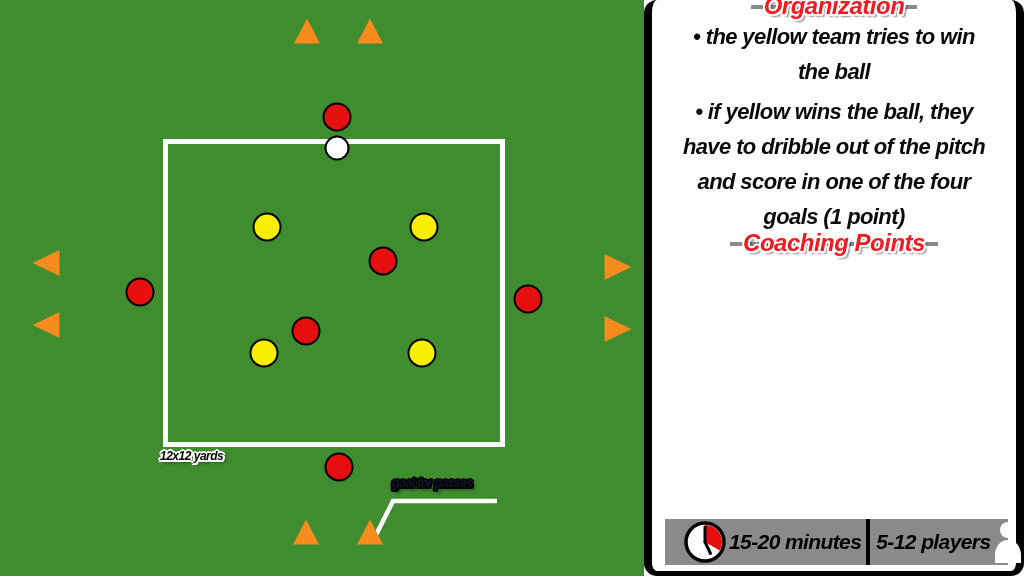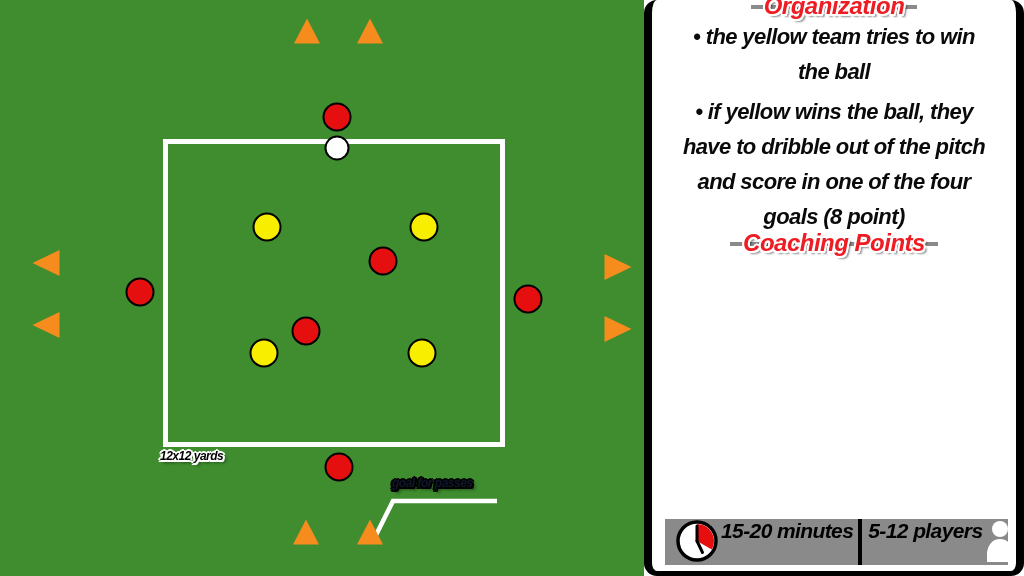--- a/index.html
+++ b/index.html
@@ -41,21 +41,21 @@
     font-size:24px;font-weight:bold;font-style:italic;letter-spacing:-0.5px;color:var(--titlered);
     text-shadow:2px 0 0 #fff,-2px 0 0 #fff,0 2px 0 #fff,0 -2px 0 #fff,
       1.5px 1.5px 0 #fff,-1.5px -1.5px 0 #fff,1.5px -1.5px 0 #fff,-1.5px 1.5px 0 #fff,
       3px 3px 2px rgba(0,0,0,.45);}
   .hdr-wrap{line-height:0;}
   .bullet{font-size:22px;font-weight:bold;font-style:italic;color:var(--ink);
     line-height:35px;letter-spacing:-0.6px;white-space:pre-line;margin:2px 0 5px;}
   .coach-hdr-wrap{margin-top:6px;}
 
   #info-bar{position:absolute;left:13px;top:519px;width:343px;height:46px;background:var(--boxgray);
-    display:flex;align-items:flex-start;padding:0 10px;}
+    display:flex;align-items:center;padding:0 18px;}
   .bar-text{font-size:21px;font-weight:bold;font-style:italic;color:#000;letter-spacing:-0.6px;white-space:nowrap;}
   #duration-text{flex:1;text-align:right;padding-right:5px;}
   #bar-divider{width:4px;height:46px;background:#000;flex:none;}
   #players-text{padding-left:6px;}
   #clock-icon{flex:none;margin-right:2px;}
   #person-icon{flex:none;margin-left:auto;}
 </style>
 </head>
 <body>
 
@@ -96,21 +96,21 @@
     <div id="panel-content">
 
       <div class="hdr-wrap">
         <div class="hdr">Organization</div>
       </div>
       <div class="bullet">• the yellow team tries to win
 the ball</div>
       <div class="bullet">• if yellow wins the ball, they
 have to dribble out of the pitch
 and score in one of the four
-goals (8 point)</div>
+goals (1 point)</div>
 
       <div class="hdr-wrap coach-hdr-wrap">
         <div class="hdr">Coaching Points</div>
       </div>
 
       <div id="info-bar">
         <svg id="clock-icon" width="44" height="44" viewBox="0 0 44 44">
           <circle cx="22" cy="22" r="19" fill="#ffffff" stroke="#000000" stroke-width="3.5"></circle>
           <path d="M22,22 L22,5 A17,17 0 0 1 36.7,30.5 Z" fill="#E60F0F"></path>
           <line x1="22" y1="22" x2="22" y2="7" stroke="#000000" stroke-width="3" stroke-linecap="round"></line>

